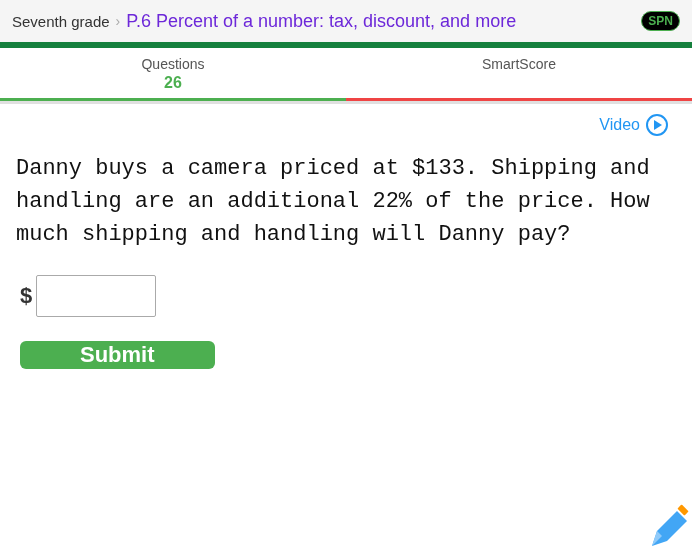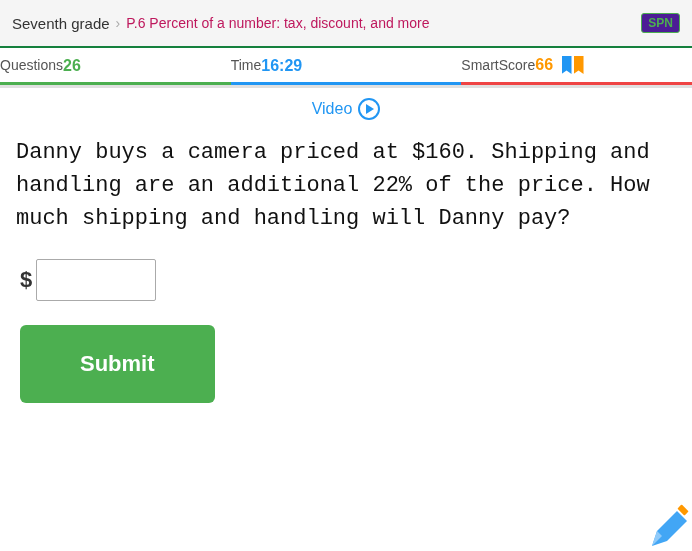--- a/index.html
+++ b/index.html
@@ -9,65 +9,65 @@
       height: 551px;
       font-family: Arial, sans-serif;
       background: #fff;
       overflow: hidden;
       position: relative;
     }
 
     
     .top-nav {
       background: #f5f5f5;
-      border-bottom: 2px solid #15803d;
+      border-bottom: 6px solid #15803d;
       display: flex;
       align-items: center;
       padding: 8px 12px;
       gap: 6px;
       height: 48px;
     }
 
     .breadcrumb-grade {
       color: #333;
       font-size: 15px;
       font-weight: 500;
     }
 
     .breadcrumb-chevron {
       color: #aaa;
       font-size: 14px;
     }
 
     .breadcrumb-lesson {
-      color: #be185d;
-      font-size: 14px;
+      color: #6d28d9;
+      font-size: 18px;
       flex: 1;
     }
 
     .spn-badge {
-      background: #4c1d95;
+      background: #000000;
       color: #4CAF50;
       font-size: 12px;
       font-weight: bold;
       padding: 2px 6px;
-      border-radius: 3px;
+      border-radius: 10px;
       border: 1px solid #4CAF50;
     }
 
     
     .stats-row {
       display: flex;
       border-bottom: 3px solid #e0e0e0;
     }
 
     .stat-block {
       flex: 1;
       display: flex;
-      flex-direction: row;
+      flex-direction: column;
       align-items: center;
       padding: 8px 0 6px;
       border-bottom: 3px solid transparent;
       position: relative;
     }
 
     .stat-block.questions-block {
       border-bottom: 3px solid #4CAF50;
     }
 
@@ -118,22 +118,22 @@
     .ribbon-orange {
       background: #FF9800;
       width: 10px;
       height: 18px;
       clip-path: polygon(0 0, 100% 0, 100% 100%, 50% 80%, 0 100%);
     }
 
     
     .video-row {
       display: flex;
-      justify-content: center;
-      padding: 10px 8px 6px;
+      justify-content: flex-end;
+      padding: 10px 24px 6px;
     }
 
     .video-link {
       color: #2196F3;
       font-size: 16px;
       display: flex;
       align-items: center;
       gap: 6px;
       text-decoration: none;
       cursor: pointer;
@@ -197,21 +197,21 @@
     }
 
     
     .submit-btn {
       background: #4CAF50;
       color: #fff;
       border: none;
       border-radius: 6px;
       font-size: 22px;
       font-weight: bold;
-      padding: 26px 60px;
+      padding: 1px 60px;
       cursor: pointer;
       display: block;
       margin-left: 4px;
     }
 
     
     .bottom-right-icon {
       position: absolute;
       bottom: 0;
       right: 0;
@@ -235,51 +235,36 @@
   <span class="breadcrumb-chevron">›</span>
   <span class="breadcrumb-lesson">P.6 Percent of a number: tax, discount, and more</span>
   <span class="spn-badge">SPN</span>
 </div>
 
 <div class="stats-row">
   <div class="stat-block questions-block">
     <span class="stat-label">Questions</span>
     <span class="stat-value green">26</span>
   </div>
-  <div class="stat-block time-block">
-    <span class="stat-label">Time</span>
-    <span class="stat-value blue">16:29</span>
-  </div>
   <div class="stat-block score-block">
     <span class="stat-label">SmartScore</span>
-    <span class="stat-value orange">
-      <span>66</span>
-      <span class="score-icons">
-        <span class="ribbon">
-            <div class="ribbon-blue"></div>
-          </span>
-        <span class="ribbon">
-            <div class="ribbon-orange"></div>
-          </span>
-      </span>
-    </span>
   </div>
 </div>
 
 <div class="video-row">
   <a class="video-link">
     <span>Video</span>
     <div class="play-circle">
       <div class="play-triangle"></div>
     </div>
   </a>
 </div>
 
 <div class="question-area">
-  <p class="question-text">Danny buys a camera priced at $160. Shipping and handling are an additional 22% of the price. How much shipping and handling will Danny pay?</p>
+  <p class="question-text">Danny buys a camera priced at $133. Shipping and handling are an additional 22% of the price. How much shipping and handling will Danny pay?</p>
 
   <div class="input-area">
     <span class="dollar-sign">$</span>
     <input class="answer-input" type="text" placeholder="" style="">
   </div>
 
   <button class="submit-btn">Submit</button>
 </div>
 
 <div class="bottom-right-icon">

